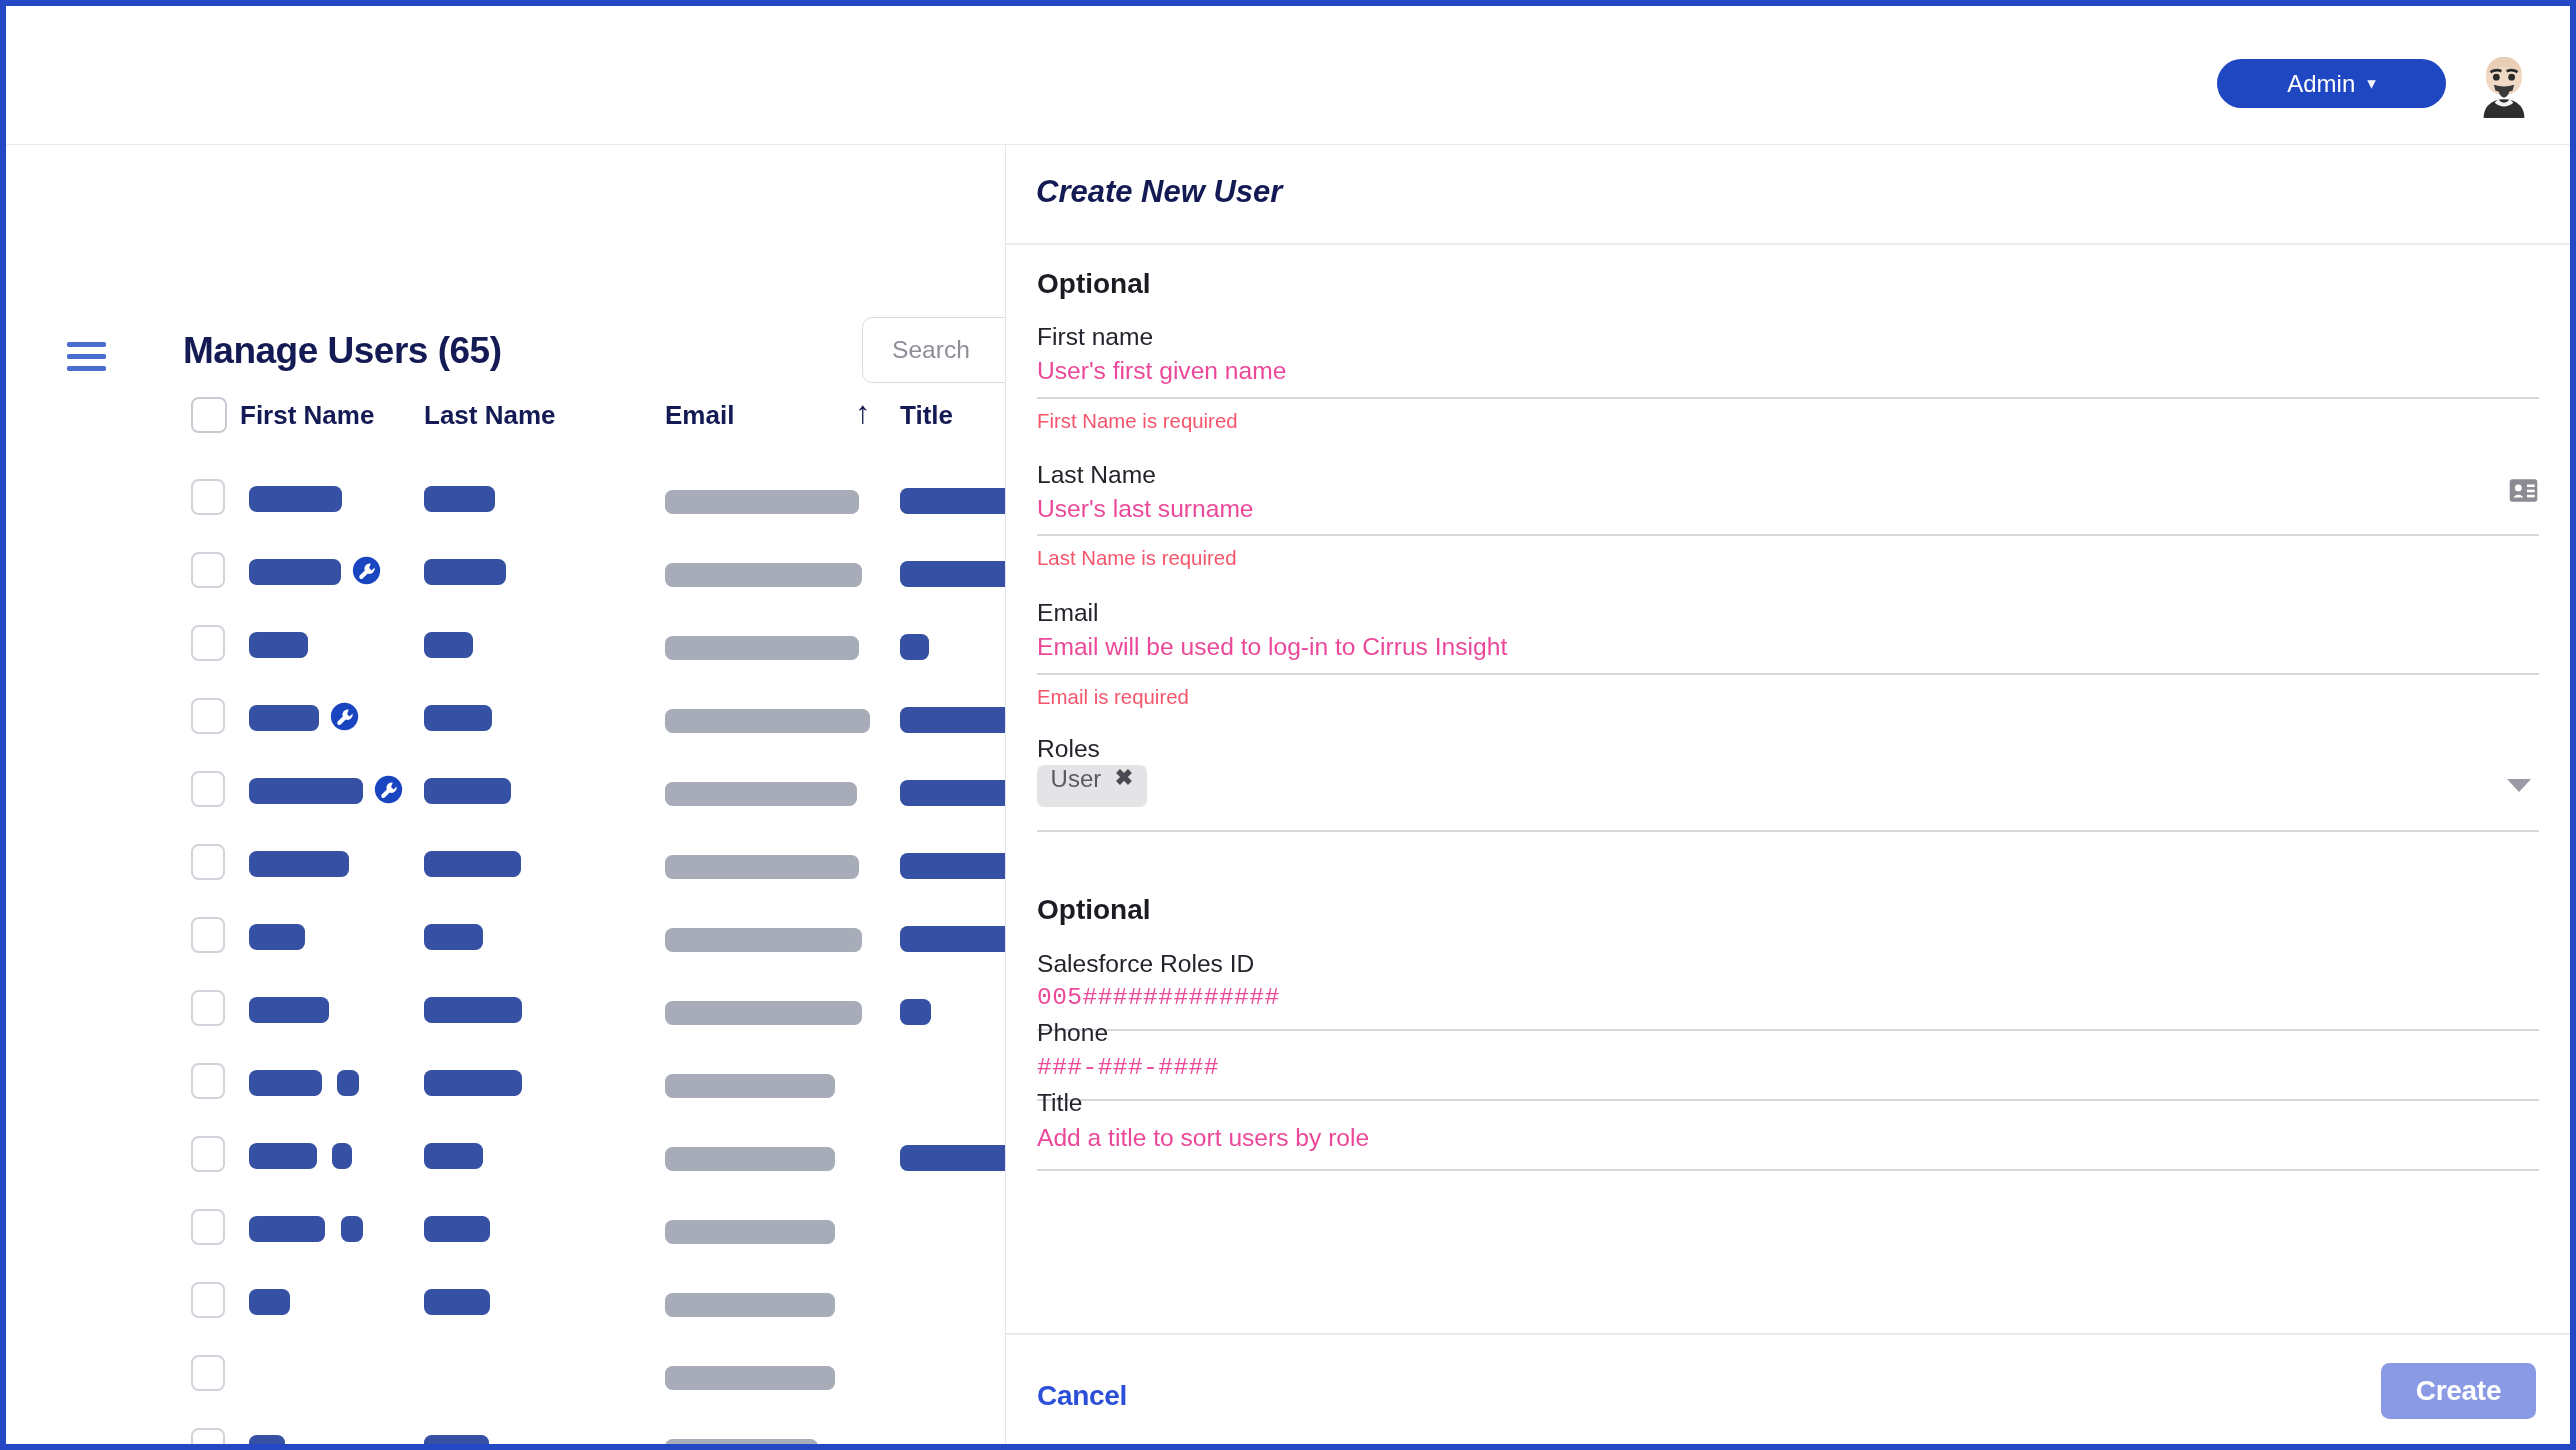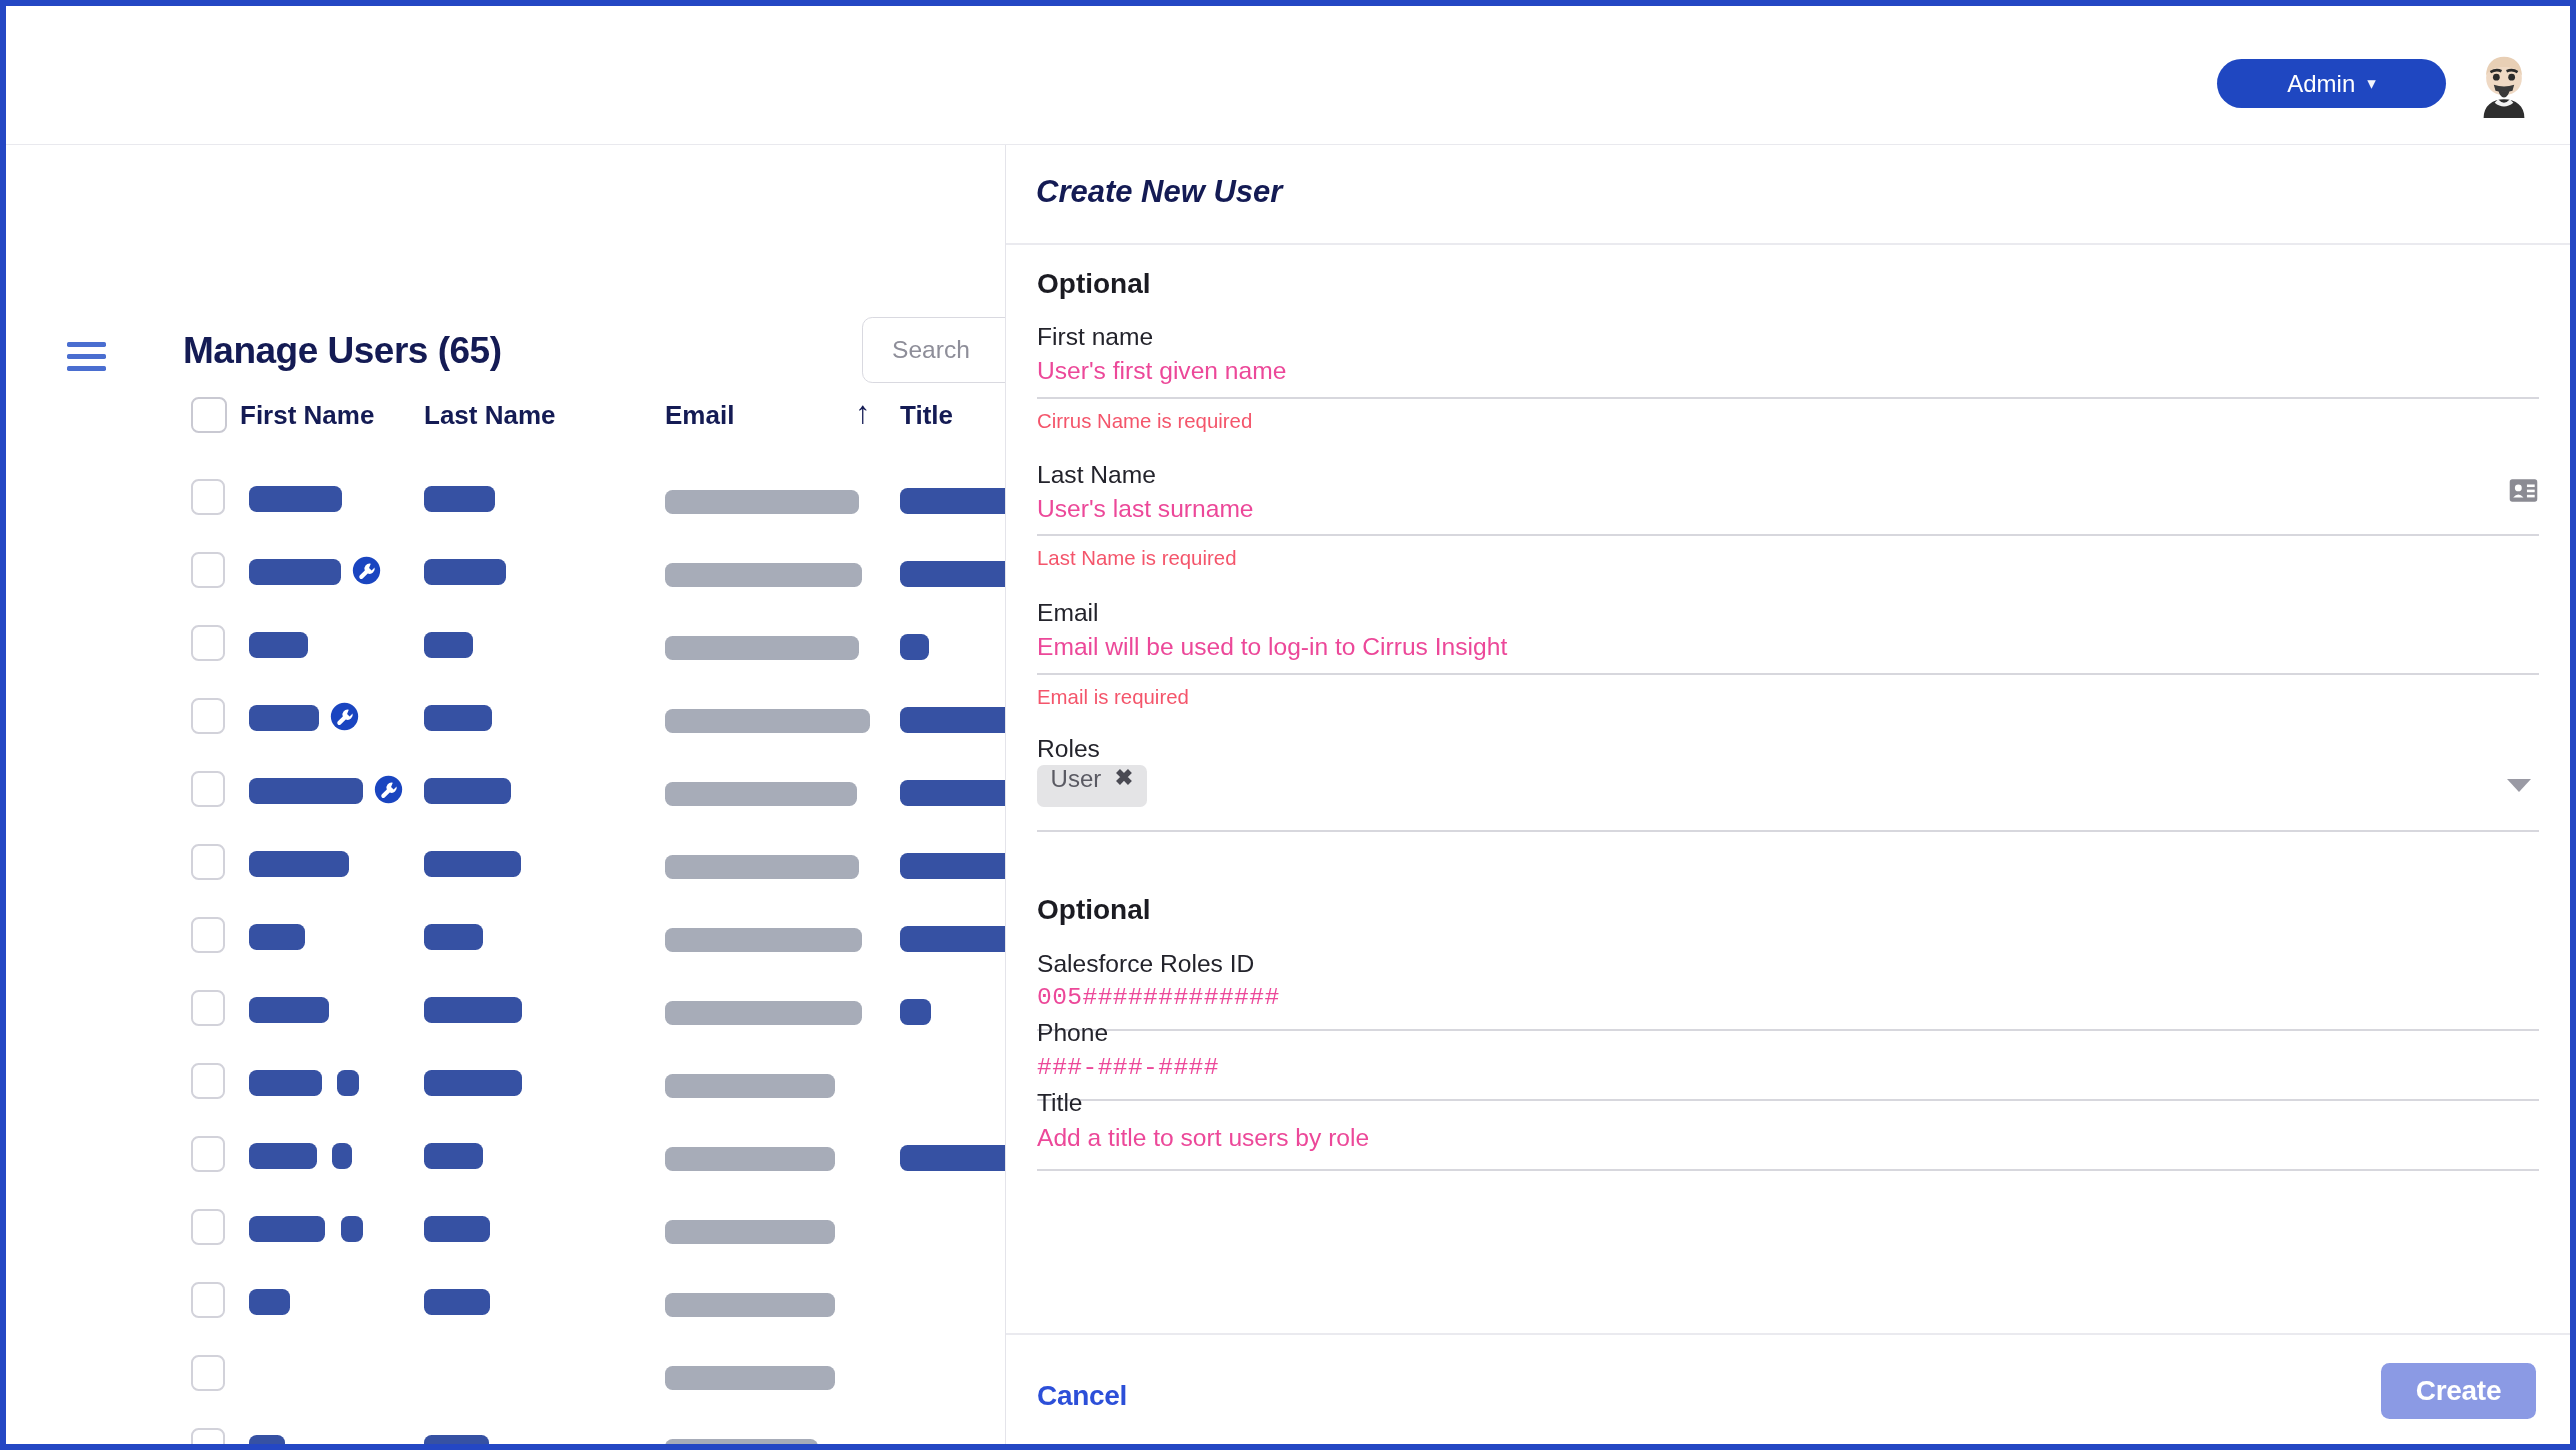--- a/index.html
+++ b/index.html
@@ -355,21 +355,21 @@
       <div class="fval" style="top:113px">User's first given name</div>
       <svg id="card-icon" viewBox="0 0 36 36">
         <rect x="2" y="5" width="32" height="26" rx="3" fill="#8b8b93"></rect>
         <circle cx="12" cy="15" r="4" fill="#fff"></circle>
         <path d="M6 26 q6-7 12 0z" fill="#fff"></path>
         <rect x="22" y="11" width="9" height="3" fill="#fff"></rect>
         <rect x="22" y="17" width="9" height="3" fill="#fff"></rect>
         <rect x="22" y="23" width="9" height="3" fill="#fff"></rect>
       </svg>
       <div class="fline" style="top:153px"></div>
-      <div class="ferr" style="top:166px">Cirrus Name is required</div>
+      <div class="ferr" style="top:166px">First Name is required</div>
 
       <div class="flabel" style="top:217px">Last Name</div>
       <div class="fval" style="top:251px">User's last surname</div>
       <div class="fline" style="top:290px"></div>
       <div class="ferr" style="top:303px">Last Name is required</div>
 
       <div class="flabel" style="top:355px">Email</div>
       <div class="fval" style="top:389px">Email will be used to log-in to Cirrus Insight</div>
       <div class="fline" style="top:429px"></div>
       <div class="ferr" style="top:442px">Email is required</div>

